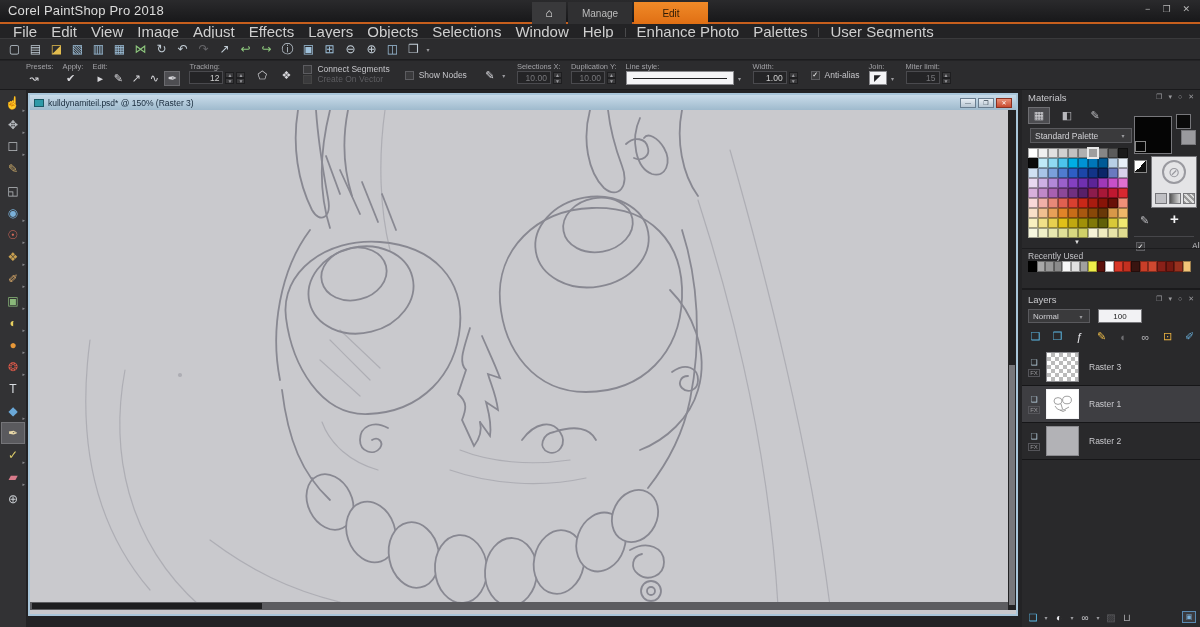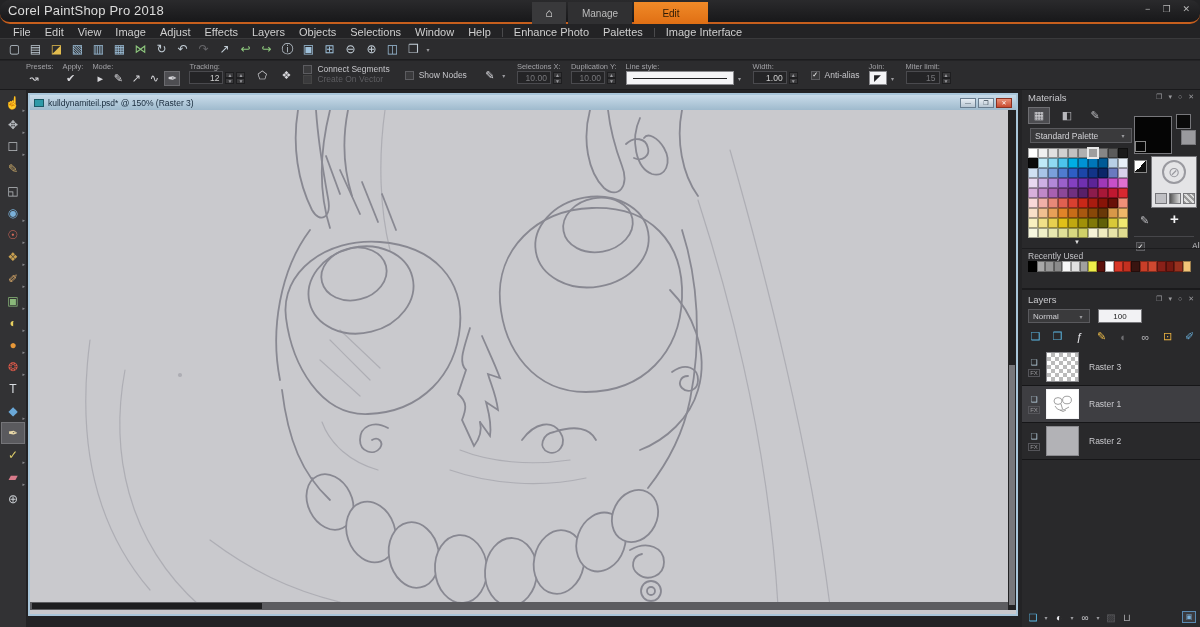--- a/index.html
+++ b/index.html
@@ -1,33 +1,33 @@
 <!DOCTYPE html>
 <html><head>
 <meta charset="utf-8">
 <style>
   * { margin:0; padding:0; box-sizing:border-box; font-family:"Liberation Sans", sans-serif; }
   html,body { width:1200px; height:627px; overflow:hidden; background:#232325; position:relative; }
 
   
   #titlebar { position:absolute; left:0; top:0; width:1200px; height:24px;
-    background:linear-gradient(#2a2a2c,#18181a); border-bottom:2px solid #c75f1d;border-radius:10px; }
+    background:linear-gradient(#2a2a2c,#18181a); border-bottom:2px solid #c75f1d; }
   #app-title { position:absolute; left:8px; top:3px; color:#dcdcdc; font-size:13px; letter-spacing:.2px; }
   #mode-tabs { position:absolute; left:532px; top:2px; height:22px; display:flex; gap:2px; }
   .modetab { height:22px; display:flex; align-items:center; justify-content:center; font-size:10px; }
   #home-tab { width:34px; background:#39393b; color:#e8e8e8; font-size:12px; }
   #manage-tab { width:64px; background:#303032; color:#bdbdbd; }
   #edit-tab { width:74px; background:linear-gradient(#f08a28,#e06f14); color:#2c1a06; }
   #win-controls { position:absolute; right:10px; top:4px; display:flex; gap:12px; color:#b8b8b8; font-size:9px; }
   #win-controls span { cursor:default; }
 
   
   #menubar { position:absolute; left:0; top:26px; width:1200px; height:12px; background:#232325;
     display:flex; align-items:center; padding-left:6px; }
-  .menuitem { color:#cfcfcf; font-size:11px; padding:0 7px; height:12px; line-height:12px; }
+  .menuitem { color:#cfcfcf; font-size:15px; padding:0 7px; height:12px; line-height:12px; }
   .menusep { width:1px; height:9px; background:#4a4a4c; margin:0 4px; }
 
   
   #toolbar { position:absolute; left:0; top:38px; width:1200px; height:22px; background:#2c2c2e;
     border-top:1px solid #3a3a3c; border-bottom:1px solid #1c1c1e; display:flex; align-items:center; padding-left:4px; }
   .tbi { display:inline-flex; align-items:center; justify-content:center; width:21px; height:18px;
     font-size:12px; color:#c2cdd6; }
   .caret { font-size:6px; color:#9a9a9e; width:8px; display:inline-flex; align-items:center; justify-content:center; }
 
   
@@ -184,21 +184,21 @@
     <span class="menuitem">Effects</span>
     <span class="menuitem">Layers</span>
     <span class="menuitem">Objects</span>
     <span class="menuitem">Selections</span>
     <span class="menuitem">Window</span>
     <span class="menuitem">Help</span>
     <span class="menusep"></span>
     <span class="menuitem">Enhance Photo</span>
     <span class="menuitem">Palettes</span>
     <span class="menusep"></span>
-    <span class="menuitem">Image Interface</span>
+    <span class="menuitem">User Segments</span>
   </div>
 
 <div id="toolbar">
     <span class="tbi" style="color: rgb(194, 205, 214);">▢</span>
     <span class="tbi" style="color: rgb(194, 205, 214);">▤</span>
     <span class="tbi" style="color: rgb(226, 188, 78);">◪</span>
     <span class="tbi" style="color: rgb(158, 192, 218);">▧</span>
     <span class="tbi" style="color: rgb(158, 192, 218);">▥</span>
     <span class="tbi" style="color: rgb(158, 192, 218);">▦</span>
     <span class="tbi" style="color: rgb(142, 200, 126);">⋈</span>
@@ -225,21 +225,21 @@
         <span class="obtn">↝</span>
       </div>
   </div>
   <div class="og">
     <span class="oglabel">Apply:</span>
     <div class="ogrow">
         <span class="obtn">✔</span>
       </div>
   </div>
   <div class="og">
-    <span class="oglabel">Mode:</span>
+    <span class="oglabel">Edit:</span>
     <div class="ogrow">
         <span class="obtn">▸</span>
         <span class="obtn">✎</span>
         <span class="obtn">↗</span>
         <span class="obtn">∿</span>
         <span class="obtn sel">✒</span>
       </div>
   </div>
   <div class="og">
     <span class="oglabel">Tracking:</span>

